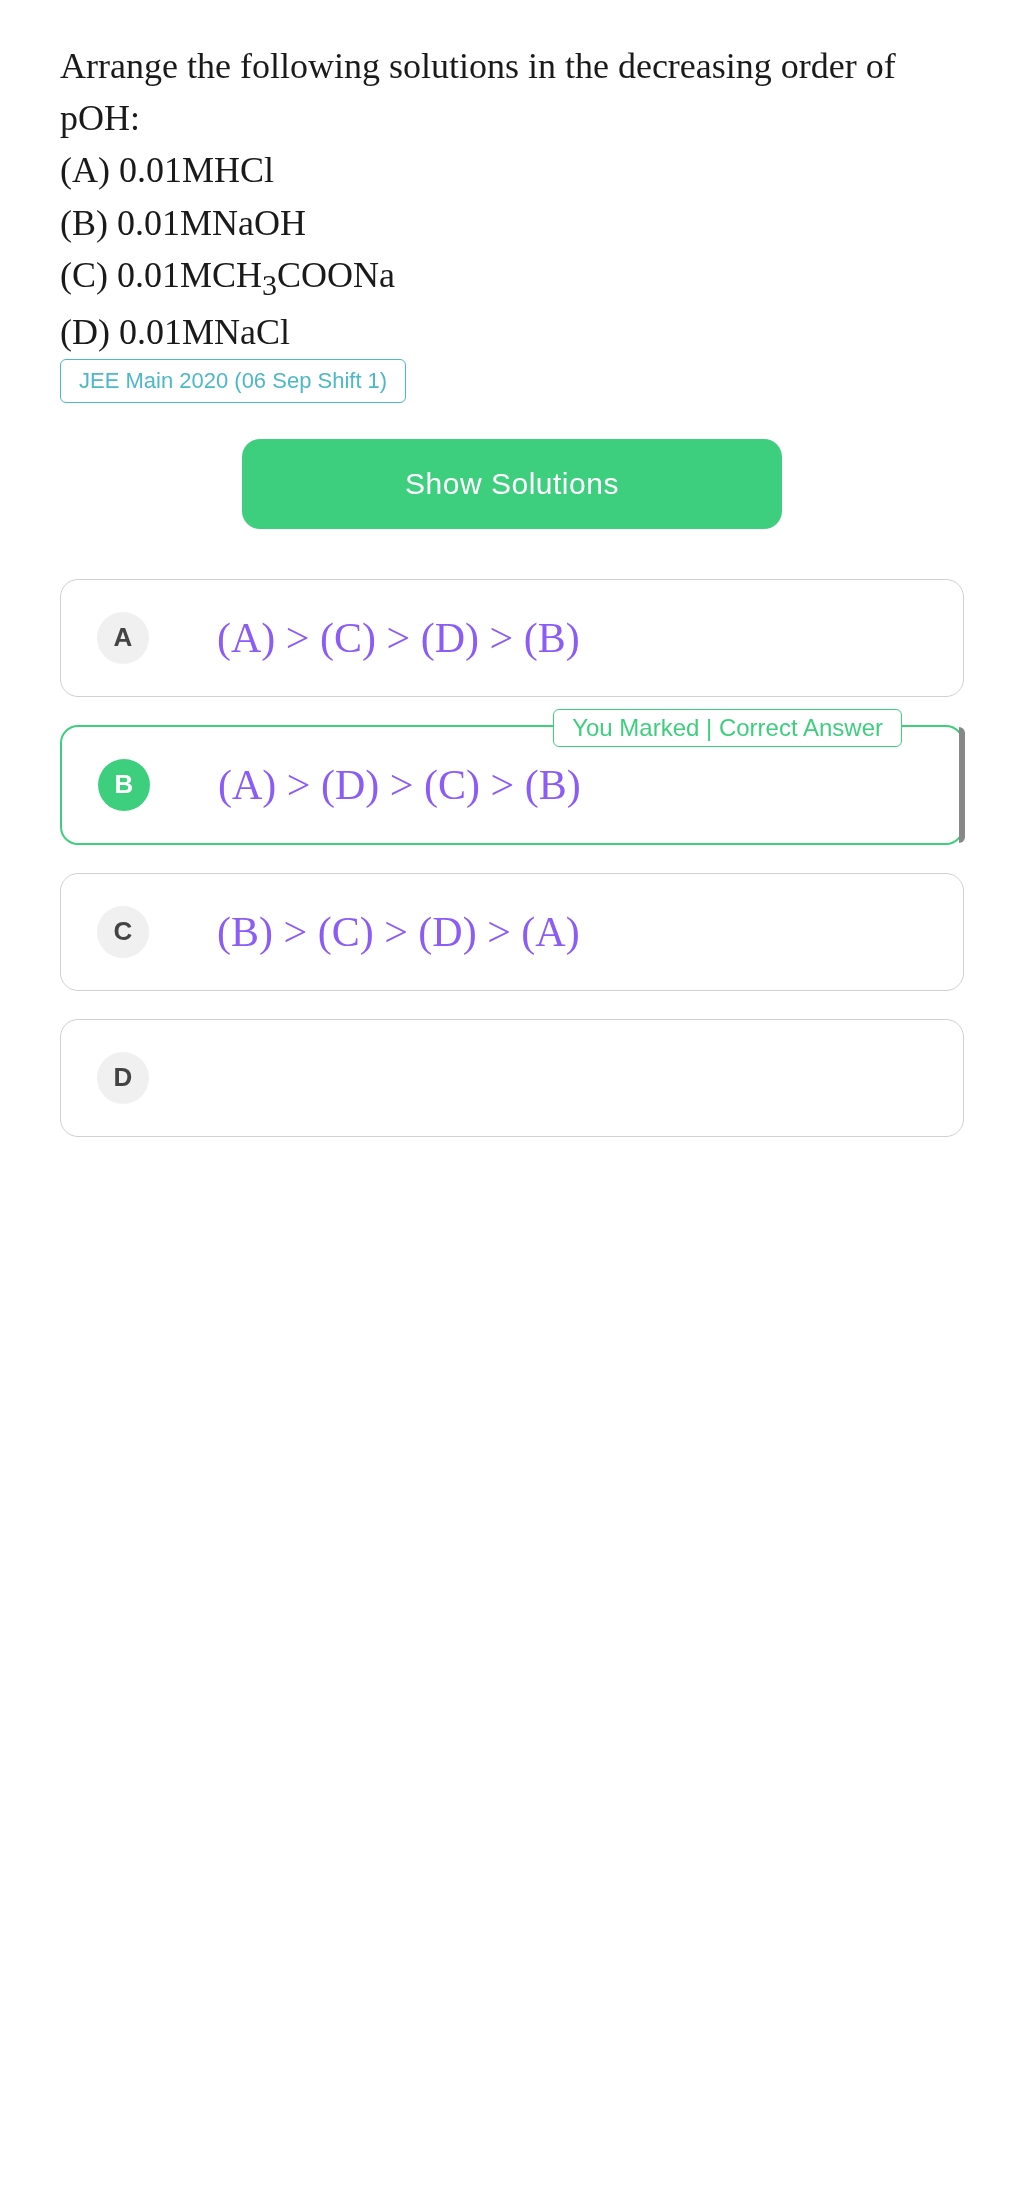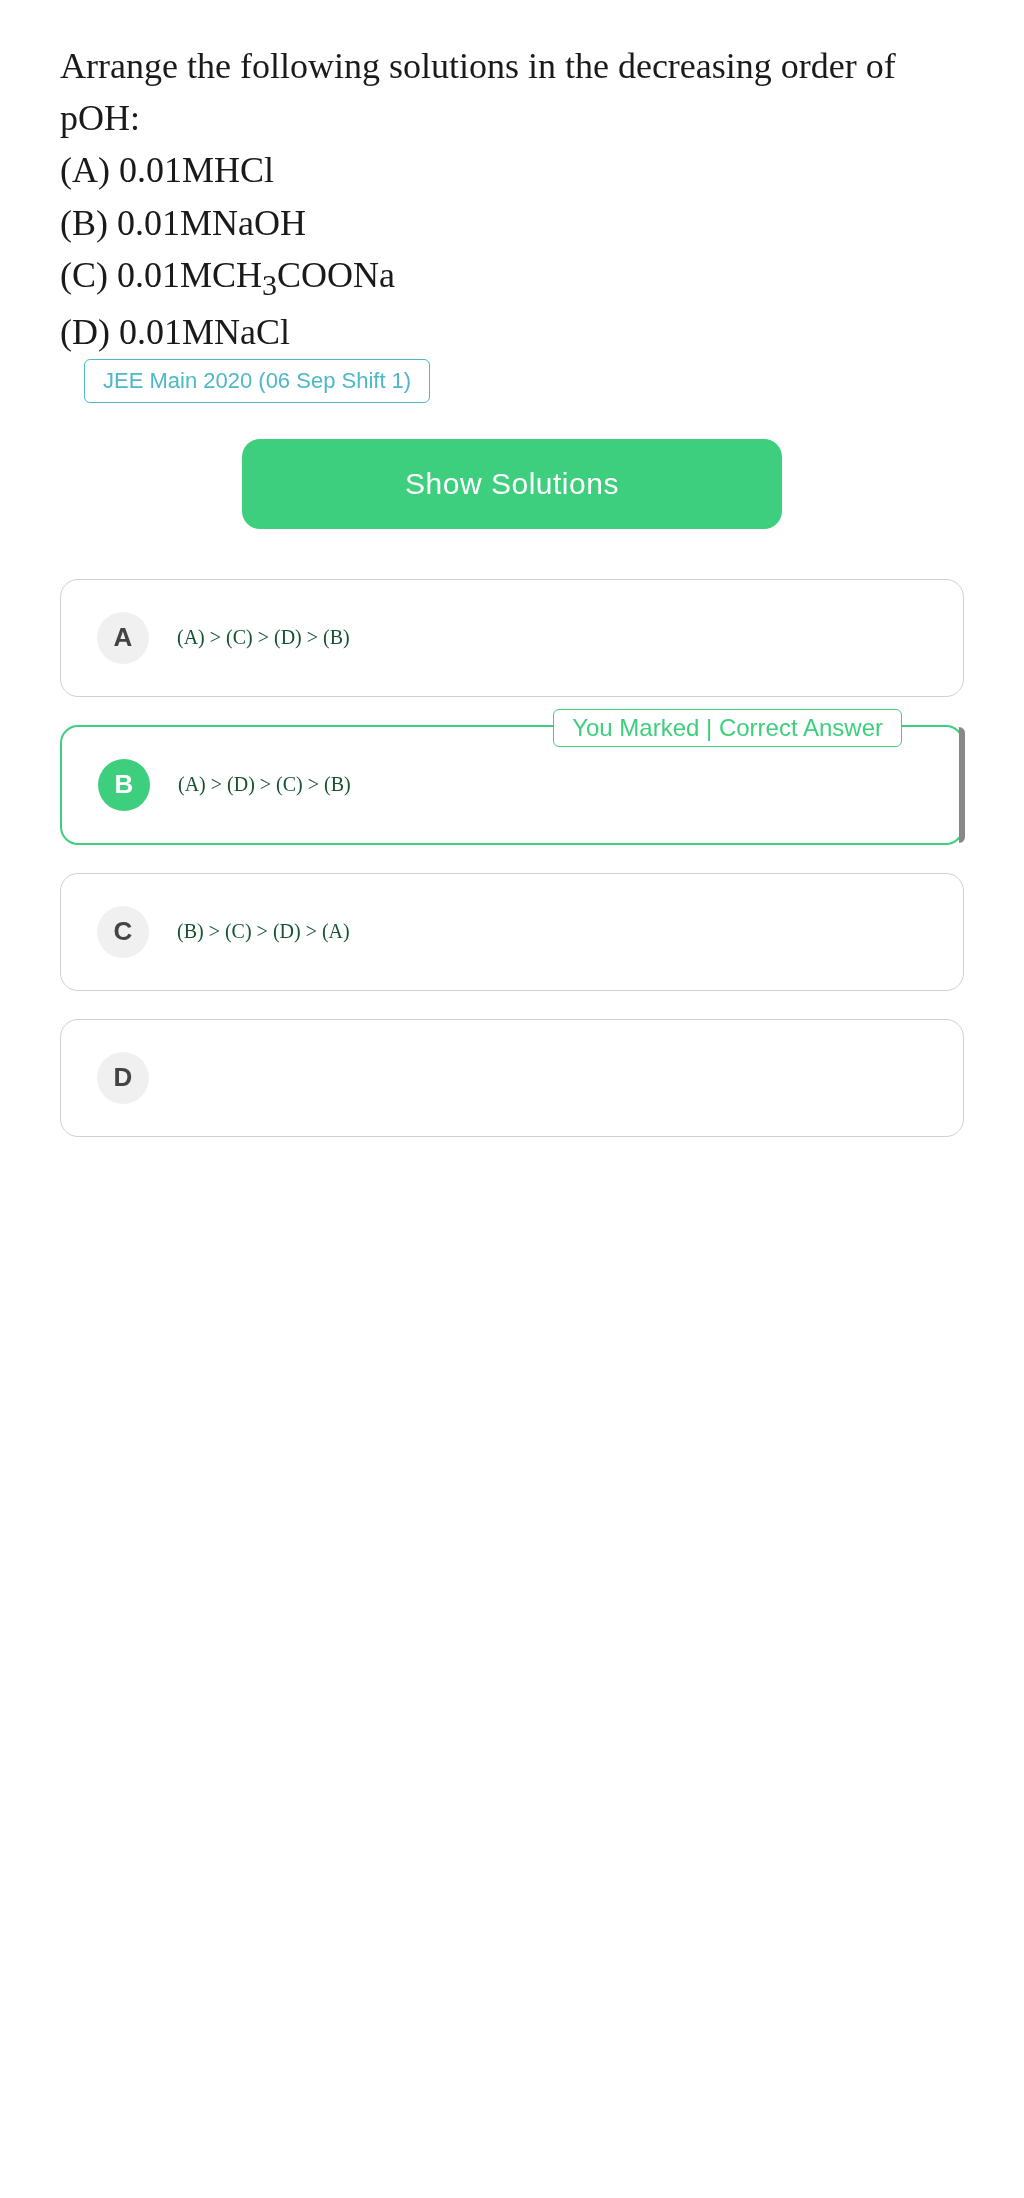--- a/index.html
+++ b/index.html
@@ -29,21 +29,20 @@
 
     .tag-badge {
       display: inline-block;
       border: 1.5px solid #4db8c8;
       color: #4db8c8;
       font-size: 22px;
       padding: 8px 18px;
       border-radius: 6px;
       margin-bottom: 36px;
       font-family: Arial, sans-serif;
-      margin-left: 24px;
     }
 
     .show-solutions-btn {
       display: block;
       margin: 0 auto 50px auto;
       background: #3ecf7e;
       color: #ffffff;
       border: none;
       border-radius: 18px;
       font-size: 30px;
@@ -89,22 +88,23 @@
       background: #f0f0f0;
       color: #444;
     }
 
     .option-label.correct-label {
       background: #3ecf7e;
       color: #ffffff;
     }
 
     .option-text {
-      font-size: 20px;
-      color: #14532d;
+      font-size: 42px;
+      color: #8b5cf6;
+      margin-left: 40px;
     }
 
     .you-marked-badge {
       position: absolute;
       top: -18px;
       right: 60px;
       background: #fff;
       border: 1.5px solid #3ecf7e;
       color: #3ecf7e;
       font-size: 24px;

